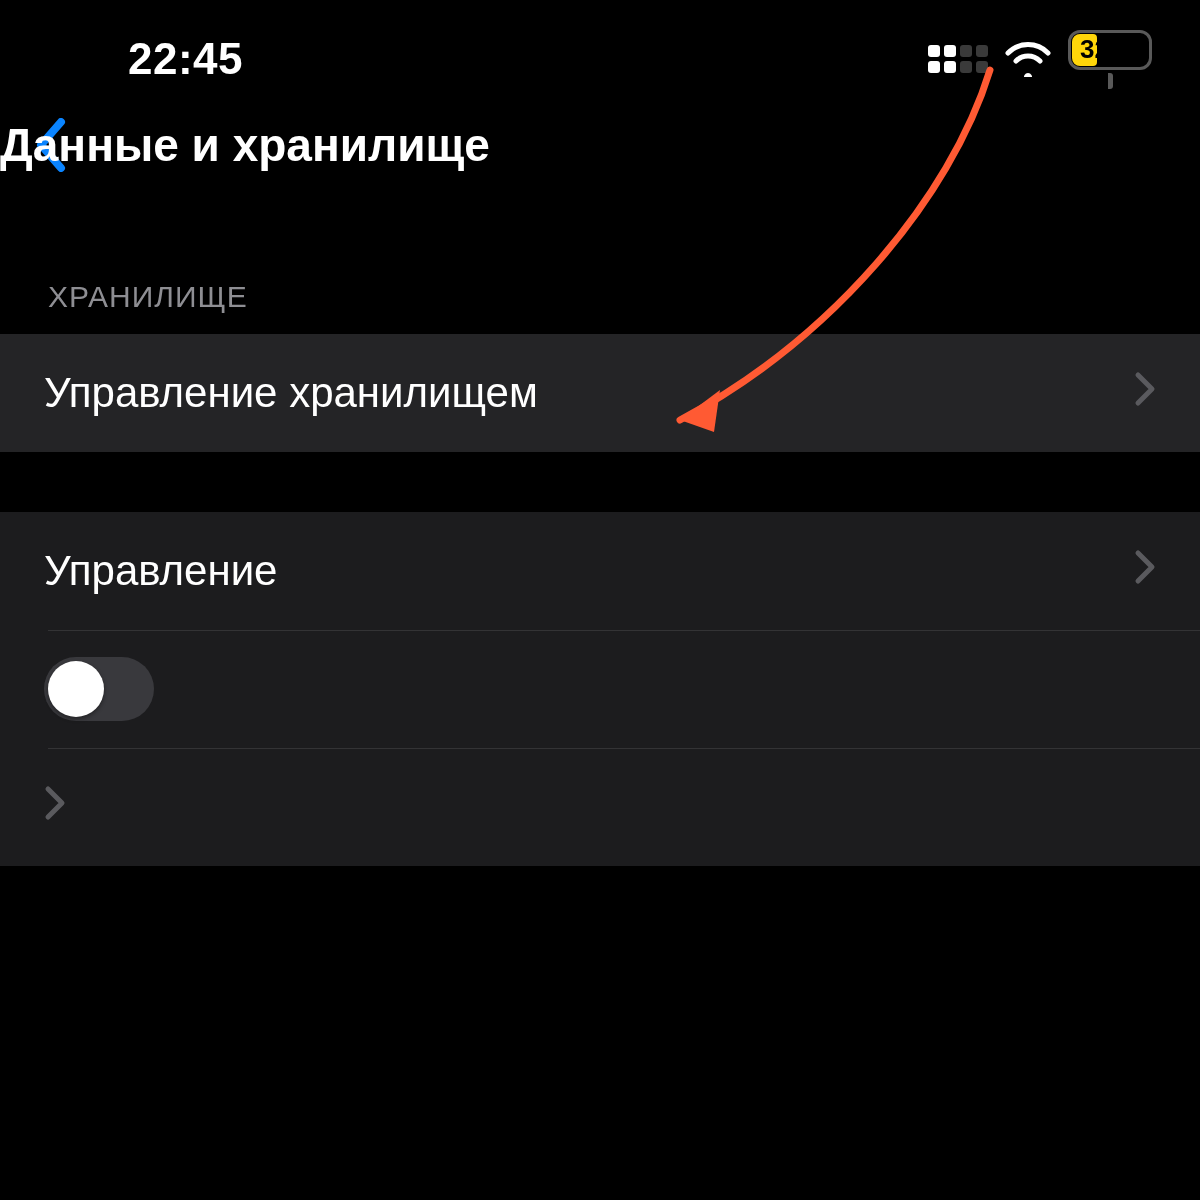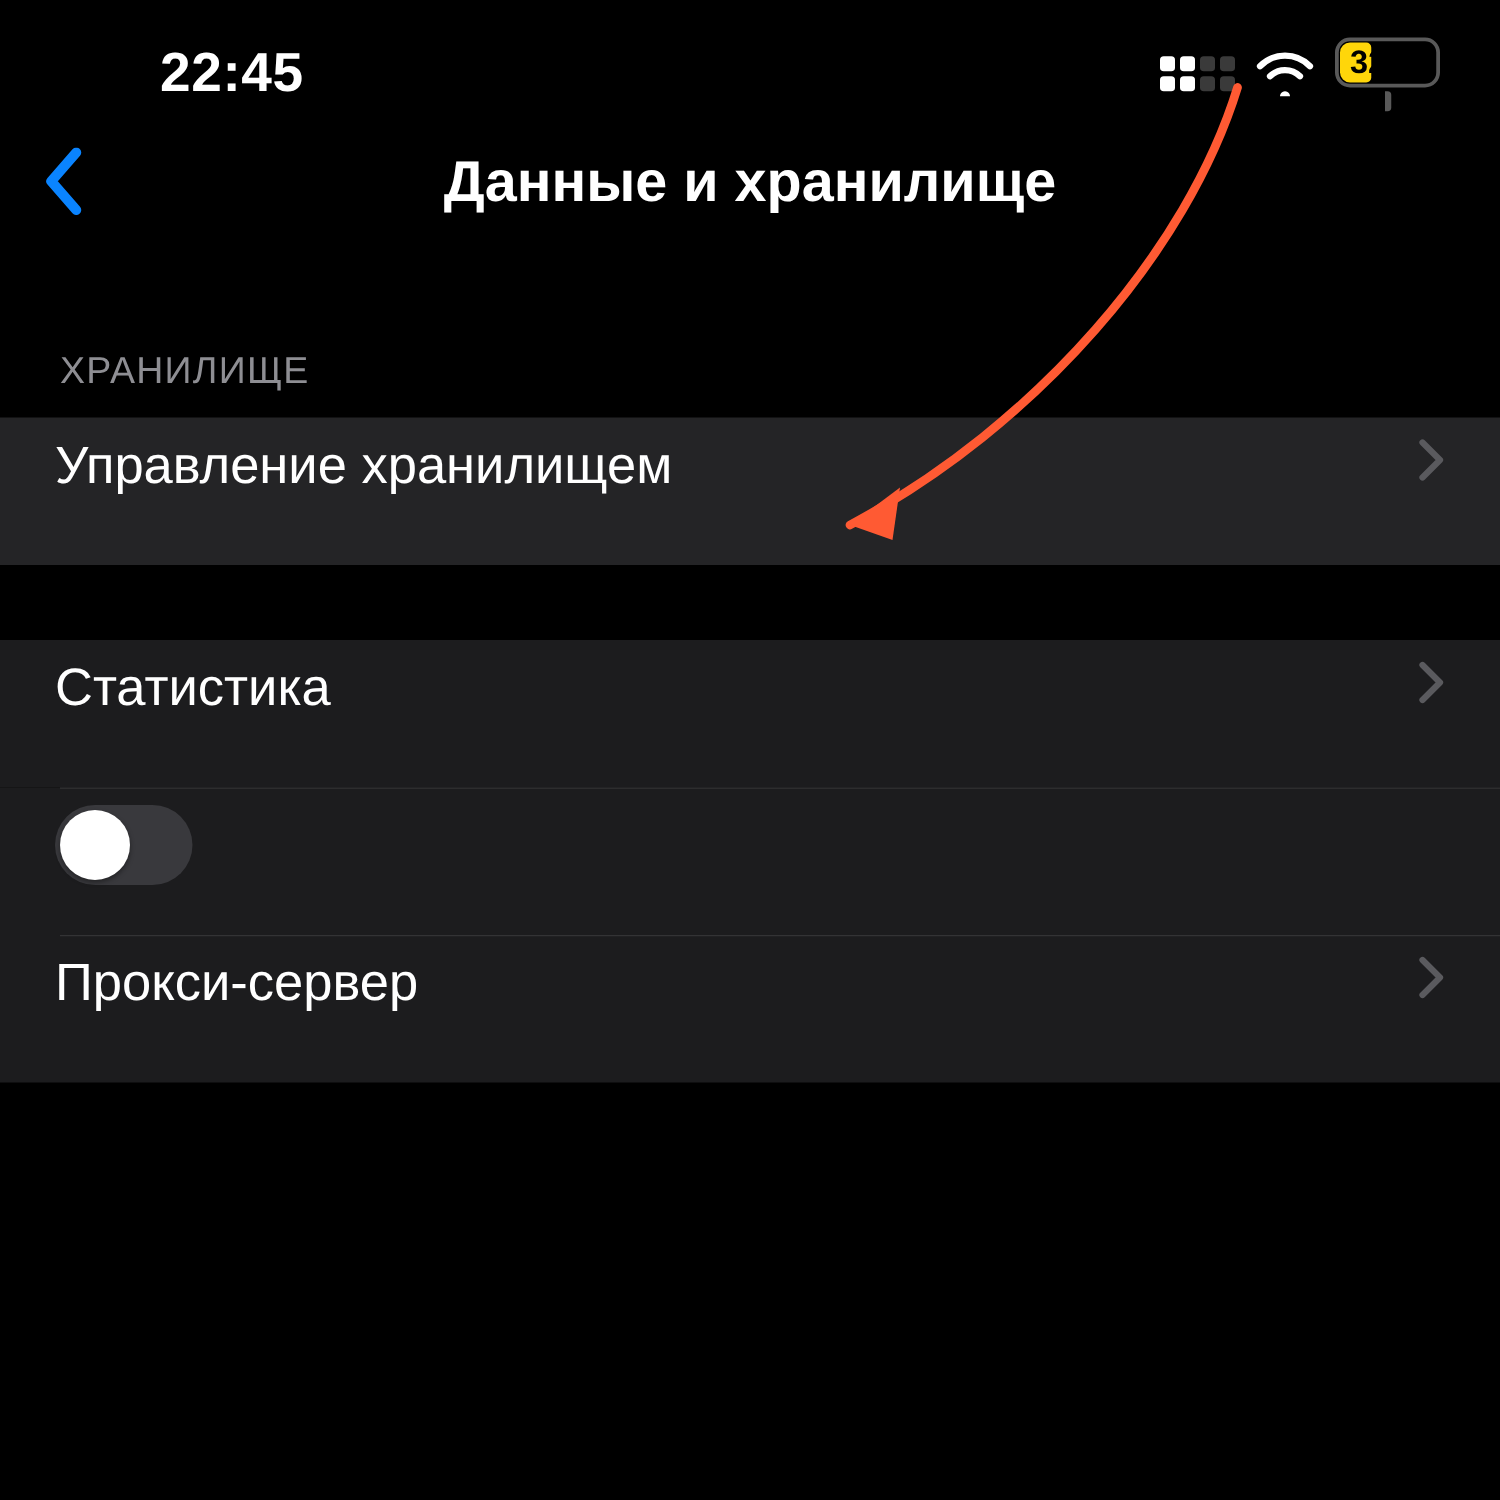--- a/index.html
+++ b/index.html
@@ -79,39 +79,39 @@
     padding: 0 20px;
   }
   .back-btn {
     width:60px; height:60px;
     display:flex; align-items:center; justify-content:center;
     color:#0a84ff;
   }
   .nav-title {
     position:absolute;
     left:0; right:0;
-    text-align:center;
     font-size:46px;
     font-weight:700;
     pointer-events:none;
   }
 
   
   .section { margin-top: 80px; }
   .section + .section { margin-top: 60px; }
   .section-header {
     font-size:30px;
     color:#8e8e93;
     letter-spacing: 1px;
     padding: 0 64px 20px 48px;
     text-transform: uppercase;
   }
   .row {
     background:#1c1c1e;
     display:flex;
+    align-items:center;
     justify-content:space-between;
     padding: 14px 44px;
     height: 118px;
     font-size:42px;
     font-weight:400;
     color:#ffffff;
     position:relative;
   }
   .row.highlight { background:#242426; }
   .row + .row::before {
@@ -197,36 +197,35 @@
       <svg width="22" height="36" viewBox="0 0 22 36">
           <polyline points="4,4 18,18 4,32" stroke="#5a5a5e" stroke-width="5" fill="none" stroke-linecap="round" stroke-linejoin="round"></polyline>
         </svg>
     </span>
   </div>
 </div>
 
 <div class="section">
 
   <div class="row">
-    <span>Статистика</span>
+    <span>Управление</span>
     <span class="chevron">
       <svg width="22" height="36" viewBox="0 0 22 36">
           <polyline points="4,4 18,18 4,32" stroke="#5a5a5e" stroke-width="5" fill="none" stroke-linecap="round" stroke-linejoin="round"></polyline>
         </svg>
     </span>
   </div>
 
   <div class="row">
     <div class="toggle">
       <div class="toggle-knob"></div>
     </div>
   </div>
 
   <div class="row">
-    <span>Прокси-сервер</span>
     <span class="chevron">
       <svg width="22" height="36" viewBox="0 0 22 36">
           <polyline points="4,4 18,18 4,32" stroke="#5a5a5e" stroke-width="5" fill="none" stroke-linecap="round" stroke-linejoin="round"></polyline>
         </svg>
     </span>
   </div>
 </div>
 
 <svg class="annotation-arrow" width="420" height="400" viewBox="0 0 420 400">
   <path d="M 370 10 C 330 140, 210 280, 60 360" stroke="#ff5a33" stroke-width="7" fill="none" stroke-linecap="round"></path>

